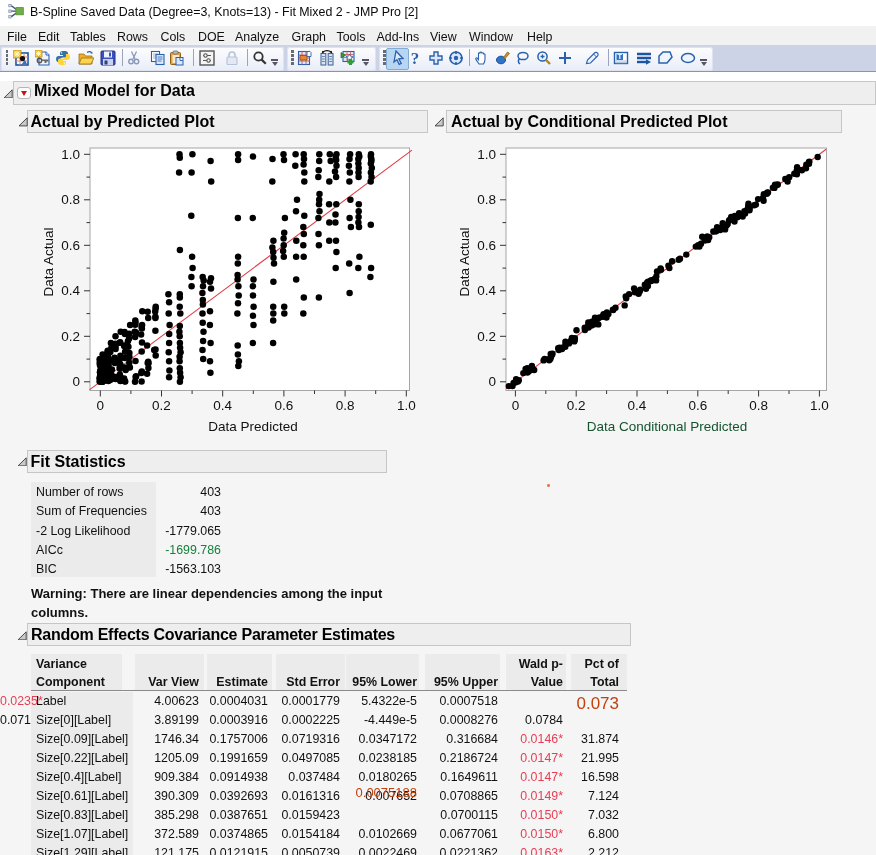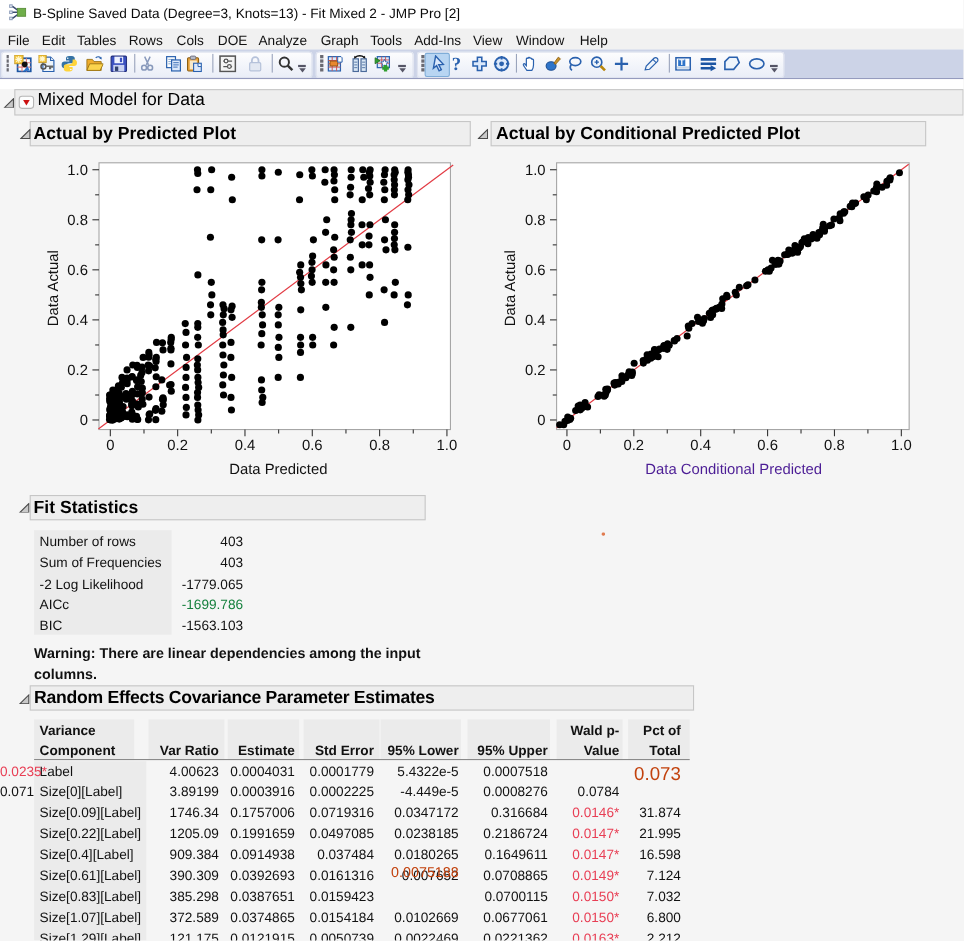--- a/index.html
+++ b/index.html
@@ -194,21 +194,21 @@
 <svg style="position:absolute;left:679.5px;top:49.5px;opacity:1" width="16" height="16" viewBox="0 0 16 16">
     <ellipse cx="8" cy="8" rx="6.5" ry="4.5" fill="#eef4fb" stroke="#2a61ae" stroke-width="1.5"></ellipse>
   </svg>
 <div style="position:absolute;left:700px;top:59px;width:7px;height:1.5px;background:#556"></div>
 <div style="position:absolute;left:700.5px;top:62px;width:0;height:0;border-left:3.5px solid transparent;border-right:3.5px solid transparent;border-top:4px solid #556"></div>
 <div style="position:absolute;left:0;top:71px;width:876px;height:1px;background:#8b92b8"></div>
 <div style="position:absolute;left:0;top:72px;width:876px;height:8.5px;background:#ffffff"></div>
 <div style="position:absolute;left:0;top:80.5px;width:876px;height:774.5px;background:#f5f5f5"></div>
 
 <div style="position:absolute;left:13px;top:80.5px;width:863px;height:24.5px;background:#eeeeee;border:1px solid #c6c6c6;box-sizing:border-box"></div>
-<div style="position:absolute;left:34px;top:82.2px;font-size:16px;font-weight:normal;color:#000;letter-spacing:0px;white-space:nowrap">Mixed Model for Data</div>
+<div style="position:absolute;left:34px;top:82.2px;font-size:16px;font-weight:bold;color:#000;letter-spacing:0px;white-space:nowrap">Mixed Model for Data</div>
 <svg style="position:absolute;left:3px;top:88.5px" width="10" height="9.5" viewBox="0 0 10 9.5">
     <path d="M9.2 .8V8.9H1z" fill="#c9c9c9" stroke="#4a4a4a" stroke-width="1"></path>
   </svg>
 <div style="position:absolute;left:17px;top:86.5px;width:14px;height:12.5px;background:#fcfdfd;border:1px solid #b5b5b5;border-radius:3px"></div>
 <div style="position:absolute;left:20.5px;top:90.5px;width:0;height:0;border-left:3.8px solid transparent;border-right:3.8px solid transparent;border-top:5.2px solid #cc1111"></div>
 
 <div style="position:absolute;left:26.5px;top:110px;width:401.5px;height:23px;background:#eeeeee;border:1px solid #c6c6c6;box-sizing:border-box"></div>
 <div style="position:absolute;left:30.5px;top:113px;font-size:16px;font-weight:bold;color:#000;letter-spacing:0px;white-space:nowrap">Actual by Predicted Plot</div>
 <svg style="position:absolute;left:17.5px;top:117px" width="10" height="9.5" viewBox="0 0 10 9.5">
     <path d="M9.2 .8V8.9H1z" fill="#c9c9c9" stroke="#4a4a4a" stroke-width="1"></path>
@@ -810,21 +810,21 @@
       <circle cx="801.9" cy="170.2" r="3.2"></circle>
       <circle cx="806.0" cy="168.3" r="3.2"></circle>
       <circle cx="806.3" cy="164.7" r="3.2"></circle>
       <circle cx="808.9" cy="162.3" r="3.2"></circle>
       <circle cx="809.0" cy="163.7" r="3.2"></circle>
       <circle cx="809.3" cy="161.6" r="3.2"></circle>
       <circle cx="817.7" cy="157.0" r="3.2"></circle>
     </g>
   </svg>
 <div style="position:absolute;left:253px;top:419px;transform:translateX(-50%);white-space:nowrap;font-size:13.5px;color:#111">Data Predicted</div>
-<div style="position:absolute;left:667px;top:419px;transform:translateX(-50%);white-space:nowrap;font-size:13.5px;color:#4c1d95">Data Conditional Predicted</div>
+<div style="position:absolute;left:667px;top:419px;transform:translateX(-50%);white-space:nowrap;font-size:13.5px;color:#14532d">Data Conditional Predicted</div>
 <div style="position:absolute;left:48px;top:262px;transform:translate(-50%,-50%) rotate(-90deg);white-space:nowrap;font-size:13.5px;color:#111">Data Actual</div>
 <div style="position:absolute;left:464px;top:262px;transform:translate(-50%,-50%) rotate(-90deg);white-space:nowrap;font-size:13.5px;color:#111">Data Actual</div>
 
 <div style="position:absolute;left:27px;top:449.7px;width:360px;height:23px;background:#eeeeee;border:1px solid #c6c6c6;box-sizing:border-box"></div>
 <div style="position:absolute;left:30.5px;top:452.5px;font-size:16px;font-weight:bold;color:#000;letter-spacing:0px;white-space:nowrap">Fit Statistics</div>
 <svg style="position:absolute;left:16.8px;top:456.8px" width="10" height="9.5" viewBox="0 0 10 9.5">
     <path d="M9.2 .8V8.9H1z" fill="#c9c9c9" stroke="#4a4a4a" stroke-width="1"></path>
   </svg>
 <div style="position:absolute;left:31px;top:482px;width:125px;height:95px;background:#ebebeb"></div>
 <div style="position:absolute;left:36px;top:485.4px;font-size:12.4px;color:#111">Number of rows</div>
@@ -851,21 +851,21 @@
 <div style="position:absolute;left:207px;top:654px;width:65px;height:36.5px;background:#ebebeb"></div>
 <div style="position:absolute;left:276px;top:654px;width:68.5px;height:36.5px;background:#ebebeb"></div>
 <div style="position:absolute;left:346px;top:654px;width:73px;height:36.5px;background:#ebebeb"></div>
 <div style="position:absolute;left:425px;top:654px;width:75px;height:36.5px;background:#ebebeb"></div>
 <div style="position:absolute;left:506px;top:654px;width:59.5px;height:36.5px;background:#ebebeb"></div>
 <div style="position:absolute;left:571px;top:654px;width:55.5px;height:36.5px;background:#ebebeb"></div>
 <div style="position:absolute;left:31px;top:691.5px;width:101.5px;height:163.5px;background:#ebebeb"></div>
 <div style="position:absolute;left:31px;top:690.2px;width:595.5px;height:1.2px;background:#8a8a8a"></div>
 <div style="position:absolute;left:36px;top:656.5px;font-size:12.4px;font-weight:bold;color:#111">Variance</div>
 <div style="position:absolute;left:36px;top:674.5px;font-size:12.4px;font-weight:bold;color:#111">Component</div>
-<div style="position:absolute;left:0;top:674.5px;width:199px;text-align:right;font-size:12.4px;font-weight:bold;color:#111">Var Ratio</div>
+<div style="position:absolute;left:0;top:674.5px;width:199px;text-align:right;font-size:12.4px;font-weight:bold;color:#111">Var View</div>
 <div style="position:absolute;left:0;top:674.5px;width:268px;text-align:right;font-size:12.4px;font-weight:bold;color:#111">Estimate</div>
 <div style="position:absolute;left:0;top:674.5px;width:340px;text-align:right;font-size:12.4px;font-weight:bold;color:#111">Std Error</div>
 <div style="position:absolute;left:0;top:674.5px;width:417px;text-align:right;font-size:12.4px;font-weight:bold;color:#111">95% Lower</div>
 <div style="position:absolute;left:0;top:674.5px;width:498px;text-align:right;font-size:12.4px;font-weight:bold;color:#111">95% Upper</div>
 <div style="position:absolute;left:0;top:656.5px;width:563px;text-align:right;font-size:12.4px;font-weight:bold;color:#111">Wald p-</div>
 <div style="position:absolute;left:0;top:674.5px;width:563px;text-align:right;font-size:12.4px;font-weight:bold;color:#111">Value</div>
 <div style="position:absolute;left:0;top:656.5px;width:619px;text-align:right;font-size:12.4px;font-weight:bold;color:#111">Pct of</div>
 <div style="position:absolute;left:0;top:674.5px;width:619px;text-align:right;font-size:12.4px;font-weight:bold;color:#111">Total</div>
 <div style="position:absolute;left:36px;top:693.6px;font-size:12.4px;color:#111">Label</div>
 <div style="position:absolute;left:0;top:693.6px;width:199px;text-align:right;font-size:12.4px;color:#111">4.00623</div>

